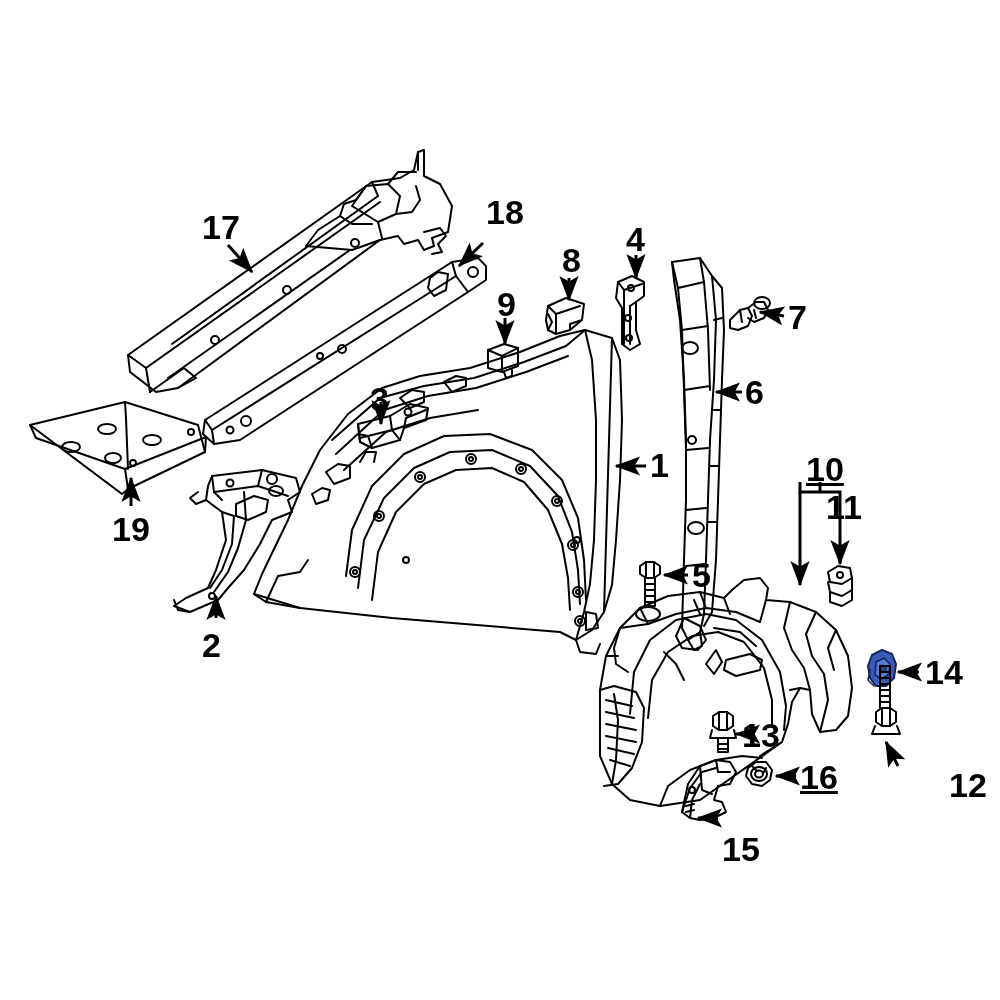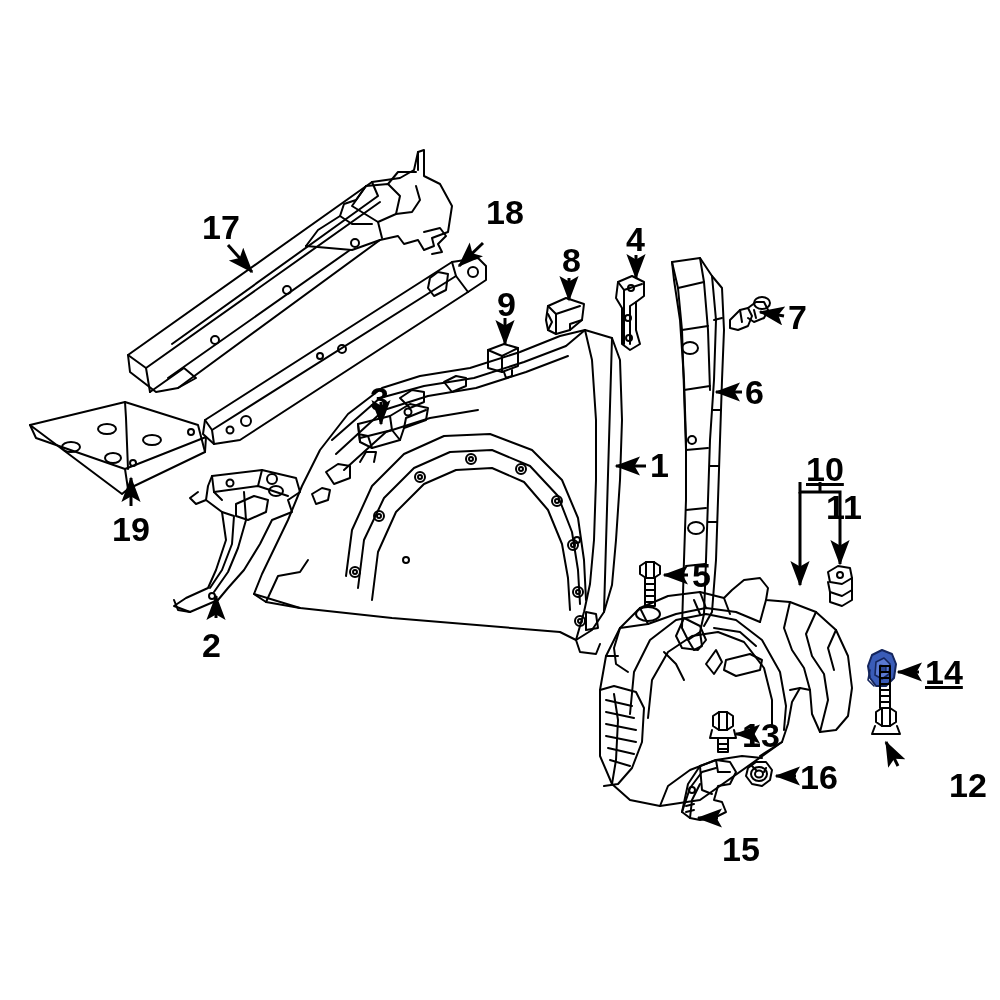--- a/index.html
+++ b/index.html
@@ -399,27 +399,27 @@
   </div>
   <div class="callout" style="left:112px;top:512px;">
     <span>19</span>
   </div>
   <div class="callout" style="left:692px;top:558px;">
     <span>5</span>
   </div>
   <div class="callout" style="left:202px;top:628px;">
     <span>2</span>
   </div>
-  <div class="callout" style="left:925px;top:655px;text-decoration:underline;">
+  <div class="callout" style="left:925px;top:655px;">
     <span>14</span>
   </div>
   <div class="callout" style="left:742px;top:718px;">
     <span>13</span>
   </div>
-  <div class="callout" style="left:800px;top:760px;">
+  <div class="callout" style="left:800px;top:760px;text-decoration:underline;">
     <span>16</span>
   </div>
   <div class="callout" style="left:949px;top:768px;">
     <span>12</span>
   </div>
   <div class="callout" style="left:722px;top:832px;">
     <span>15</span>
   </div>
 
 </div>

